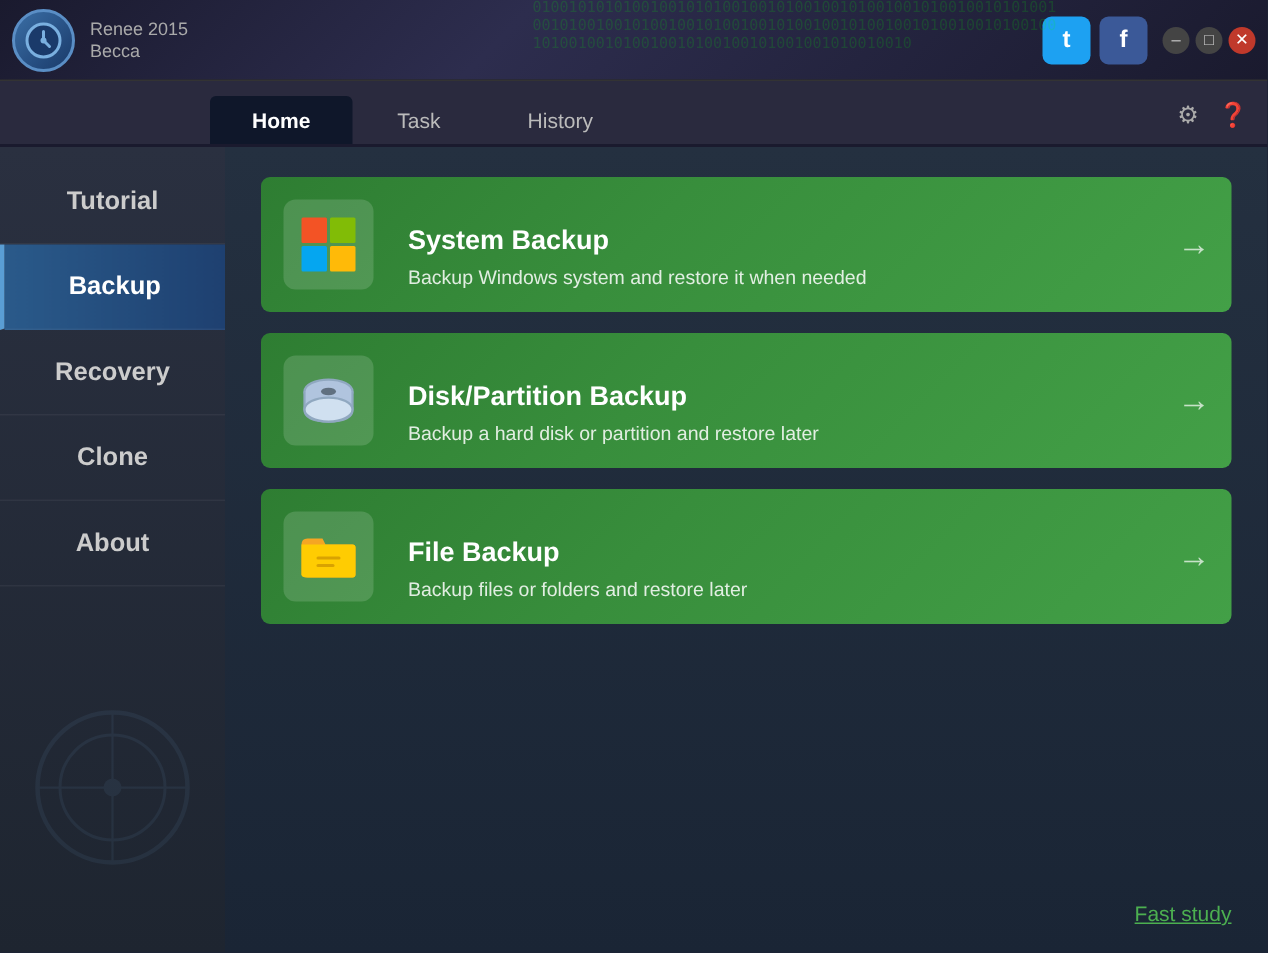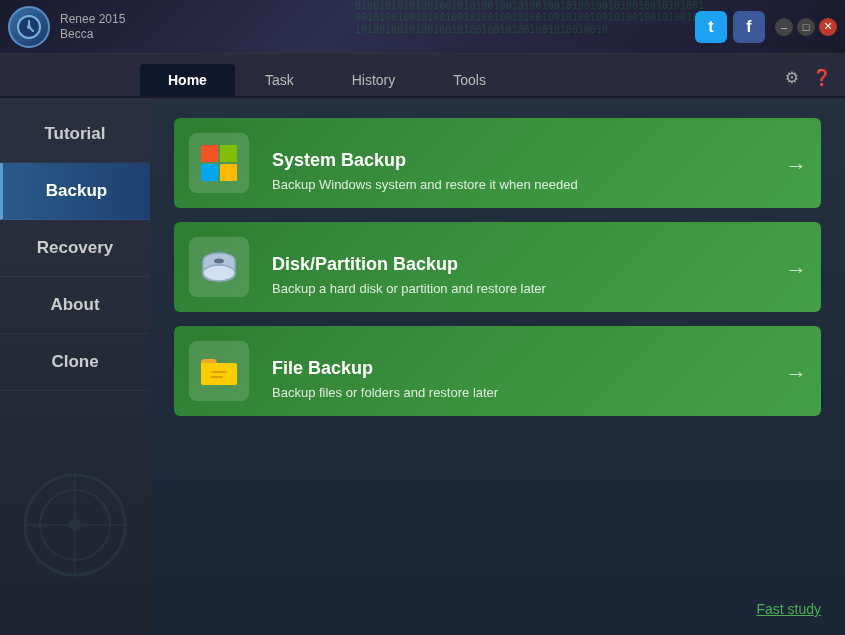--- a/index.html
+++ b/index.html
@@ -284,21 +284,20 @@
     <div class="titlebar-ctrl minimize">–</div>
     <div class="titlebar-ctrl maximize">□</div>
     <div class="titlebar-ctrl close">✕</div>
   </div>
 </div>
 
 <div class="tabbar">
   <div class="tab active">Home</div>
   <div class="tab">Task</div>
   <div class="tab">History</div>
-  <div class="tab">Tools</div>
   <div class="tabbar-right">
     <div class="tabbar-icon" title="Settings">⚙</div>
     <div class="tabbar-icon" title="Help">❓</div>
   </div>
 </div>
 
 <div class="main-layout">
 
   <div class="sidebar">
     <div class="sidebar-bg">
@@ -306,22 +305,22 @@
         <circle cx="60" cy="60" r="50" stroke="#7ab0e0" stroke-width="3" fill="none"></circle>
         <circle cx="60" cy="60" r="35" stroke="#7ab0e0" stroke-width="2" fill="none"></circle>
         <line x1="10" y1="60" x2="110" y2="60" stroke="#7ab0e0" stroke-width="1.5"></line>
         <line x1="60" y1="10" x2="60" y2="110" stroke="#7ab0e0" stroke-width="1.5"></line>
         <circle cx="60" cy="60" r="6" fill="#7ab0e0"></circle>
       </svg>
     </div>
     <div class="sidebar-item">Tutorial</div>
     <div class="sidebar-item active">Backup</div>
     <div class="sidebar-item">Recovery</div>
+    <div class="sidebar-item">Clone</div>
     <div class="sidebar-item">About</div>
-    <div class="sidebar-item">Clone</div>
   </div>
 
   <div class="content-area">
 
     <div class="backup-card">
       <div class="backup-card-icon-wrap">
         <div class="backup-card-icon">
 
           <svg width="44" height="44" viewBox="0 0 44 44">
             <rect x="4" y="4" width="17" height="17" fill="#f35325" rx="1"></rect>

